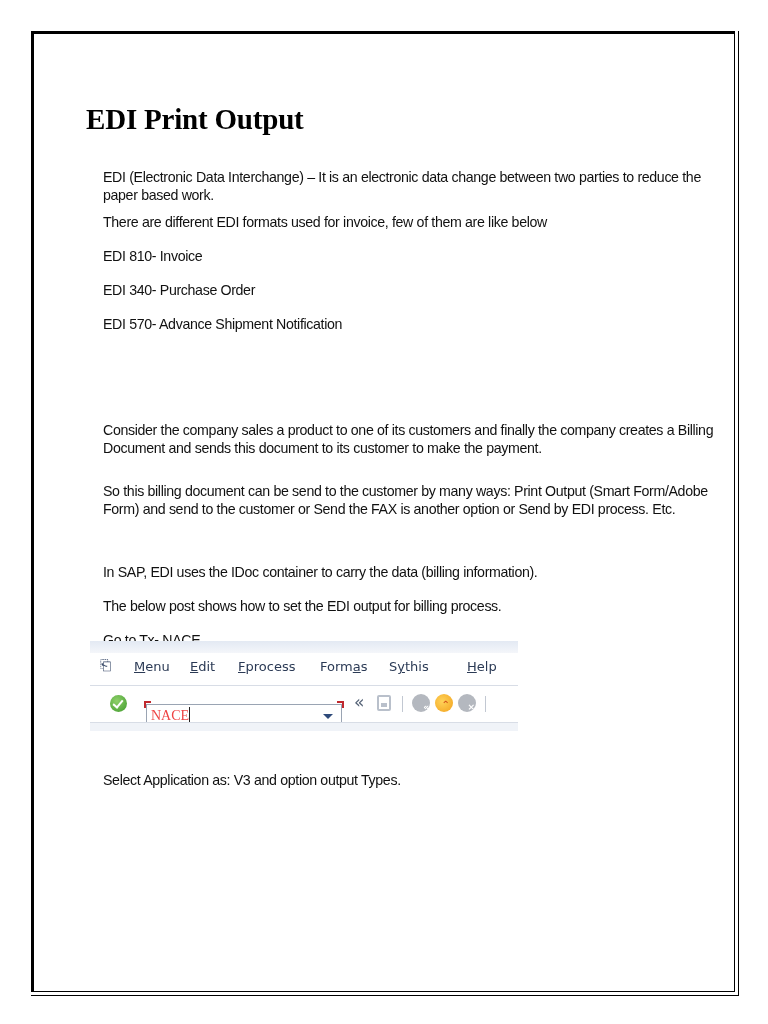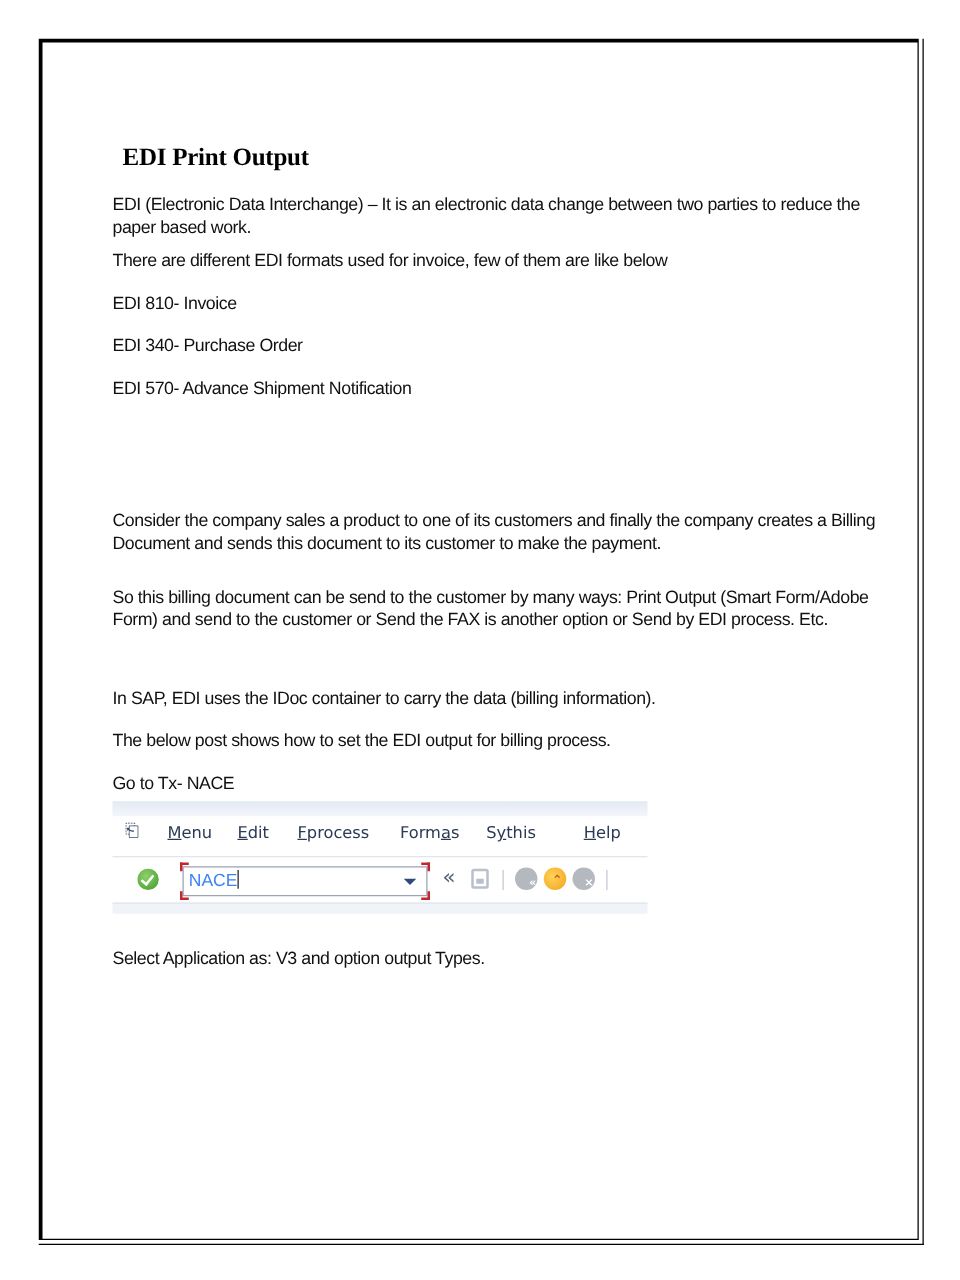--- a/index.html
+++ b/index.html
@@ -12,27 +12,27 @@
   .page-frame::after {
     content:""; position:absolute; right:-5px; top:-3px; bottom:-5px; width:0;
     border-right:1px solid #000;
   }
   .page-frame::before {
     content:""; position:absolute; left:-3px; right:-5px; bottom:-5px; height:0;
     border-bottom:1px solid #000;
   }
   .title {
     position:absolute; left:86px; top:103px;
-    font-family:"Liberation Serif", serif; font-weight:bold; font-size:20px;
-    color:#000; letter-spacing:-0.2px; margin:12px;
+    font-family:"Liberation Serif", serif; font-weight:bold; font-size:29px;
+    color:#000; letter-spacing:-0.2px; margin:0;
   }
   .para {
     position:absolute; left:86px; width:630px;
     font-family:"Liberation Sans", sans-serif; font-size:14.2px; line-height:18px;
-    color:#111; margin:4px; letter-spacing:-0.35px;
+    color:#111; margin:17px; letter-spacing:-0.35px;
   }
   .sap {
     position:absolute; left:90px; top:641px; width:428px; height:98px;
     background:#ffffff;
   }
   .sap-top-band {
     position:absolute; left:0; top:0; width:100%; height:12px;
     background:linear-gradient(#e3e9f3, #f4f6fa);
   }
   .sap-menubar {
@@ -47,23 +47,23 @@
   .sap-bottom-band { position:absolute; left:0; top:82px; width:100%; height:8px; background:#f0f3f8; }
   .check-icon {
     position:absolute; left:20px; top:9px; width:17px; height:17px; border-radius:50%;
     background:radial-gradient(circle at 40% 35%, #8fd06a, #3f9a2c);
   }
   .check-icon::after {
     content:""; position:absolute; left:5px; top:3px; width:4px; height:8px;
     border-right:2px solid #fff; border-bottom:2px solid #fff; transform:rotate(40deg);
   }
   .cmd-field {
-    position:absolute; left:56px; top:7px; width:194px; height:22px;
+    position:absolute; left:56px; top:18px; width:194px; height:22px;
     border:1px solid #9aa4b3; background:#fff;
-    font-family:Liberation Sans, sans-serif; font-size:14px; color:#3b82f6;
+    font-family:Liberation Serif, serif; font-size:14px; color:#ef4444;
   }
   .cmd-field .val { position:absolute; left:4px; top:2px; }
   .cmd-field .caret { display:inline-block; width:1px; height:15px; background:#222; vertical-align:-2px; }
   .cmd-field .dd {
     position:absolute; right:8px; top:9px; width:0; height:0;
     border-left:5px solid transparent; border-right:5px solid transparent; border-top:5px solid #2e4a7a;
   }
   .bracket { position:absolute; width:5px; height:5px; border-color:#c0282d; border-style:solid; border-width:0; }
   .b-tl { left:-3px; top:-4px; border-left-width:2px; border-top-width:2px; }
   .b-bl { left:-3px; bottom:-4px; border-left-width:2px; border-bottom-width:2px; }

